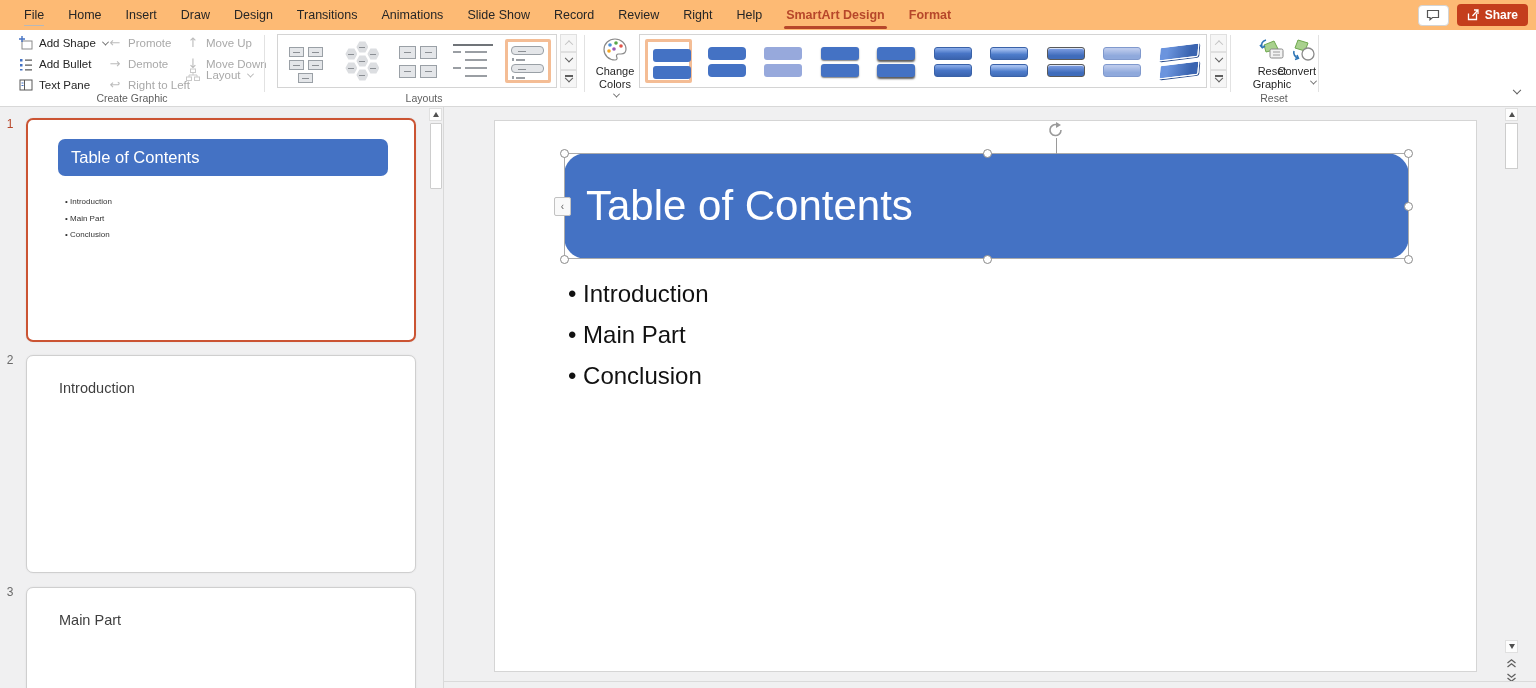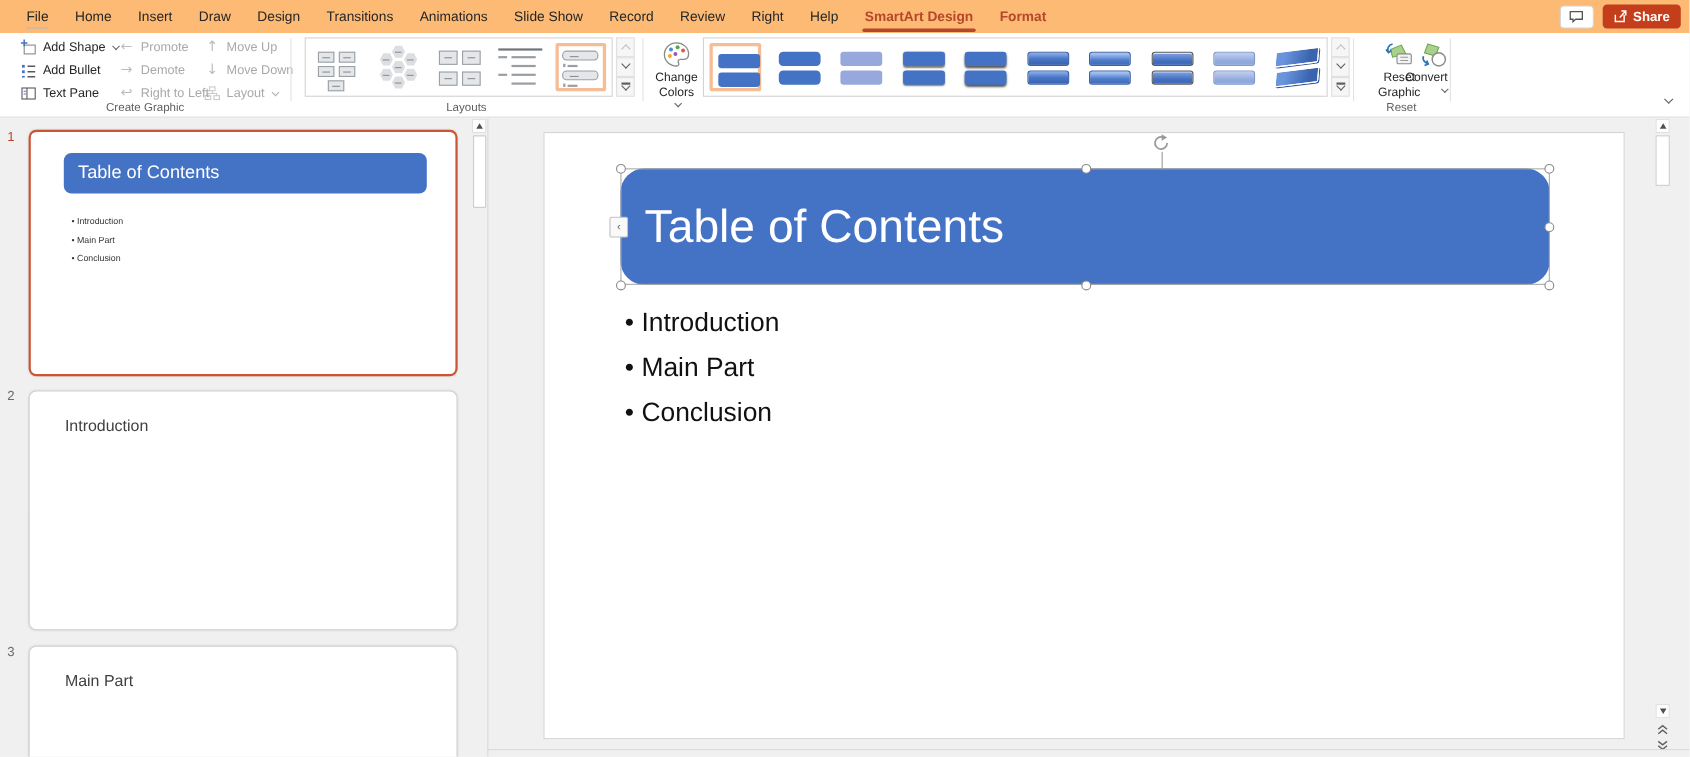--- a/index.html
+++ b/index.html
@@ -207,21 +207,21 @@
           <span class="arrow-glyph">↑</span>
         </span>
       <span>Move Up</span>
     </div>
     <div class="rbtn disabled" style="left:185px; top:24px;">
       <span class="ic">
           <span class="arrow-glyph">↓</span>
         </span>
       <span>Move Down</span>
     </div>
-    <div class="rbtn disabled" style="left:185px; top:45px;">
+    <div class="rbtn disabled" style="left:185px; top:35px;">
       <span class="ic">
         <svg width="16" height="16" viewBox="0 0 16 16">
             <rect x="5.5" y="2" width="5" height="3.5" fill="none" stroke="#8a8a8a"></rect>
             <rect x="1.5" y="10" width="5" height="3.5" fill="none" stroke="#8a8a8a"></rect>
             <rect x="9.5" y="10" width="5" height="3.5" fill="none" stroke="#8a8a8a"></rect>
             <path d="M8 5.5 v2.5 M4 10 v-2 h8 v2" fill="none" stroke="#8a8a8a"></path>
           </svg>
       </span>
       <span>Layout</span>
       <span class="chev"></span>

